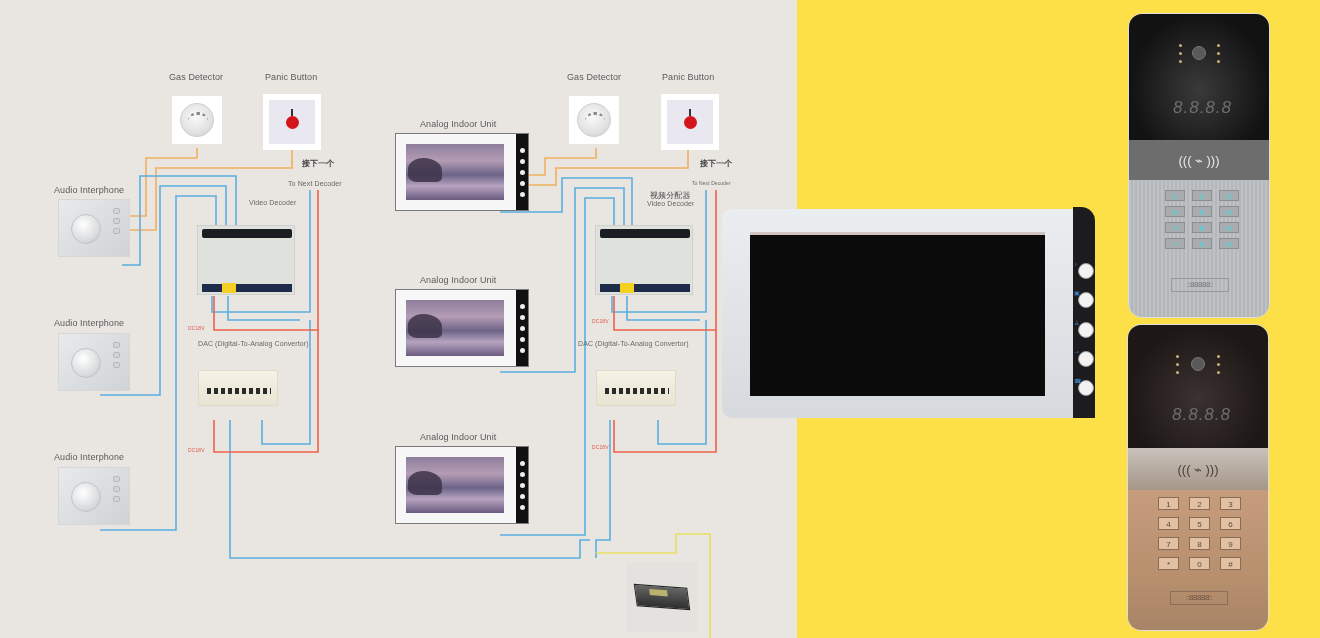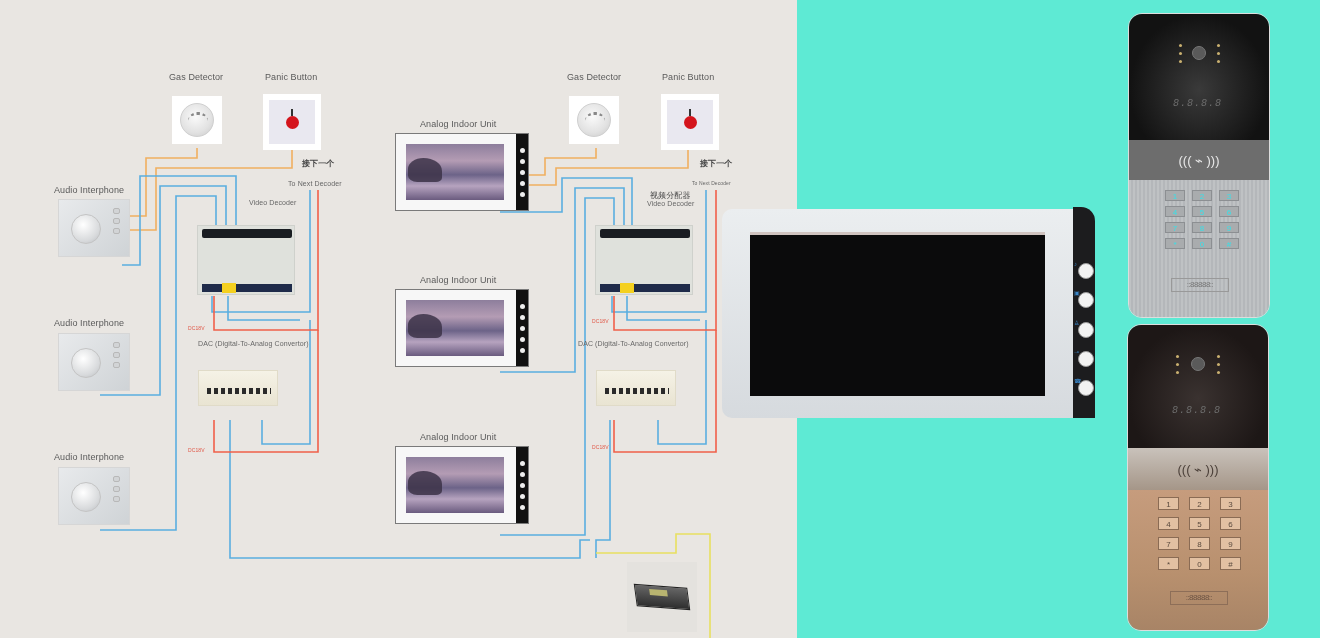--- a/index.html
+++ b/index.html
@@ -1,18 +1,18 @@
 <!DOCTYPE html>
 <html><head>
 <meta charset="utf-8">
 <style>
   * { box-sizing: border-box; margin: 0; padding: 0; }
   html, body { width: 1320px; height: 638px; background: #ffffff; overflow: hidden;
     font-family: "Liberation Sans", sans-serif; }
-  #stage { position: relative; width: 1320px; height: 638px; background: #5eead4; }
+  #stage { position: relative; width: 1320px; height: 638px; background: #fde047; }
 
   
   #diagram { position: absolute; left: 0; top: 0; width: 797px; height: 638px;
     background: #e9e6e2; overflow: hidden; }
   #wires { position: absolute; left: 0; top: 0; width: 797px; height: 638px; }
   .lbl { position: absolute; font-size: 9px; color: #5a5a5a; white-space: nowrap; letter-spacing: 0.1px; }
   .lbl.small { font-size: 7px; color: #666; }
   .lbl.cn { font-size: 8px; color: #444; font-weight: bold; text-align: right; }
   .lbl.pwr { font-size: 5px; color: #e05a4a; }
 
@@ -69,21 +69,21 @@
 
   
   .station { position: absolute; width: 142px; border-radius: 14px; overflow: hidden; border: 1px solid #ddd; }
   #station-silver { left: 1128px; top: 13px; height: 305px; }
   #station-bronze { left: 1127px; top: 324px; height: 307px; }
   .station .face { position: absolute; left: 0; top: 0; width: 100%; height: 126px; background: radial-gradient(ellipse at 50% 60%, #3a3a3a, #121212 70%); }
   #station-bronze .face { background: radial-gradient(ellipse at 50% 60%, #3a3230, #1d1716 70%); height: 123px; }
   .station .cam { position: absolute; left: 63px; top: 32px; width: 14px; height: 14px; border-radius: 50%; background: #5a5a5a; border: 1px solid #777; }
   .station .leds { position: absolute; top: 30px; width: 4px; }
   .station .leds i { display: block; width: 3px; height: 3px; border-radius: 50%; background: #c9b070; margin-bottom: 5px; }
-  .station .seg { position: absolute; left: 44px; top: 84px; font-family: Liberation Mono, monospace; font-size: 10px; font-style: italic;
+  .station .seg { position: absolute; left: 44px; top: 84px; font-family: Liberation Sans, sans-serif; font-size: 17px; font-style: italic;
     color: #6e6e6e; letter-spacing: 1px; }
   .station .rfid { position: absolute; left: 0; top: 126px; width: 100%; height: 40px; background: #6d6d6d; color: #e8e8e8;
     display: flex; align-items: center; justify-content: center; font-size: 13px; }
   #station-bronze .rfid { top: 123px; height: 42px; background: linear-gradient(#c9c2bb, #a59688); color: #4a3f38; }
   .station .pad { position: absolute; left: 0; top: 166px; width: 100%; bottom: 0;
     background: repeating-linear-gradient(90deg, #bfc2c4 0 2px, #b4b7ba 2px 4px); }
   #station-bronze .pad { top: 165px; background: linear-gradient(180deg, #c69c7d, #b8906e 60%, #a88466); }
   .station .keys { position: absolute; left: 36px; top: 176px; width: 76px; display: grid; grid-template-columns: repeat(3, 20px); column-gap: 7px; row-gap: 5px; }
   #station-bronze .keys { left: 30px; top: 172px; grid-template-columns: repeat(3, 21px); column-gap: 10px; row-gap: 7px; }
   .station .key { height: 11px; font-size: 8px; line-height: 11px; text-align: center; color: #38e0e8; background: #a9acae; border: 1px solid #8c8f92; }

